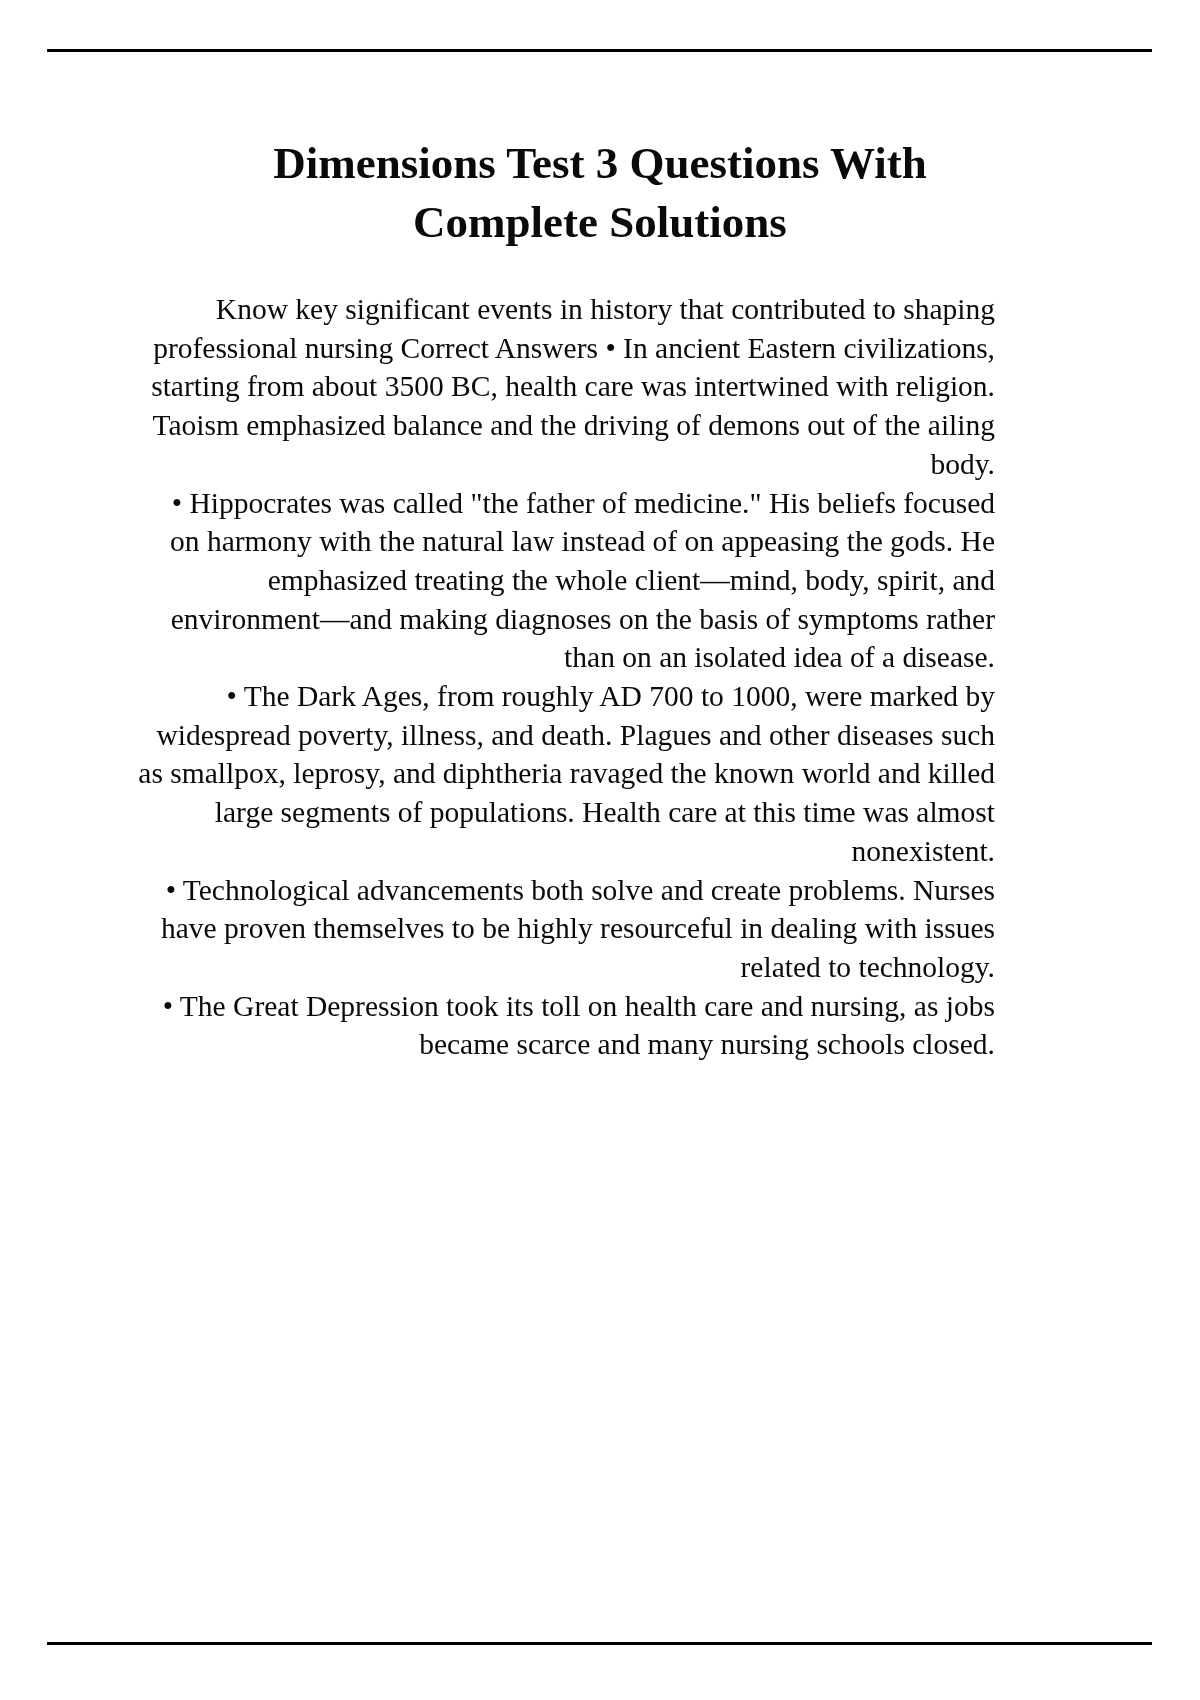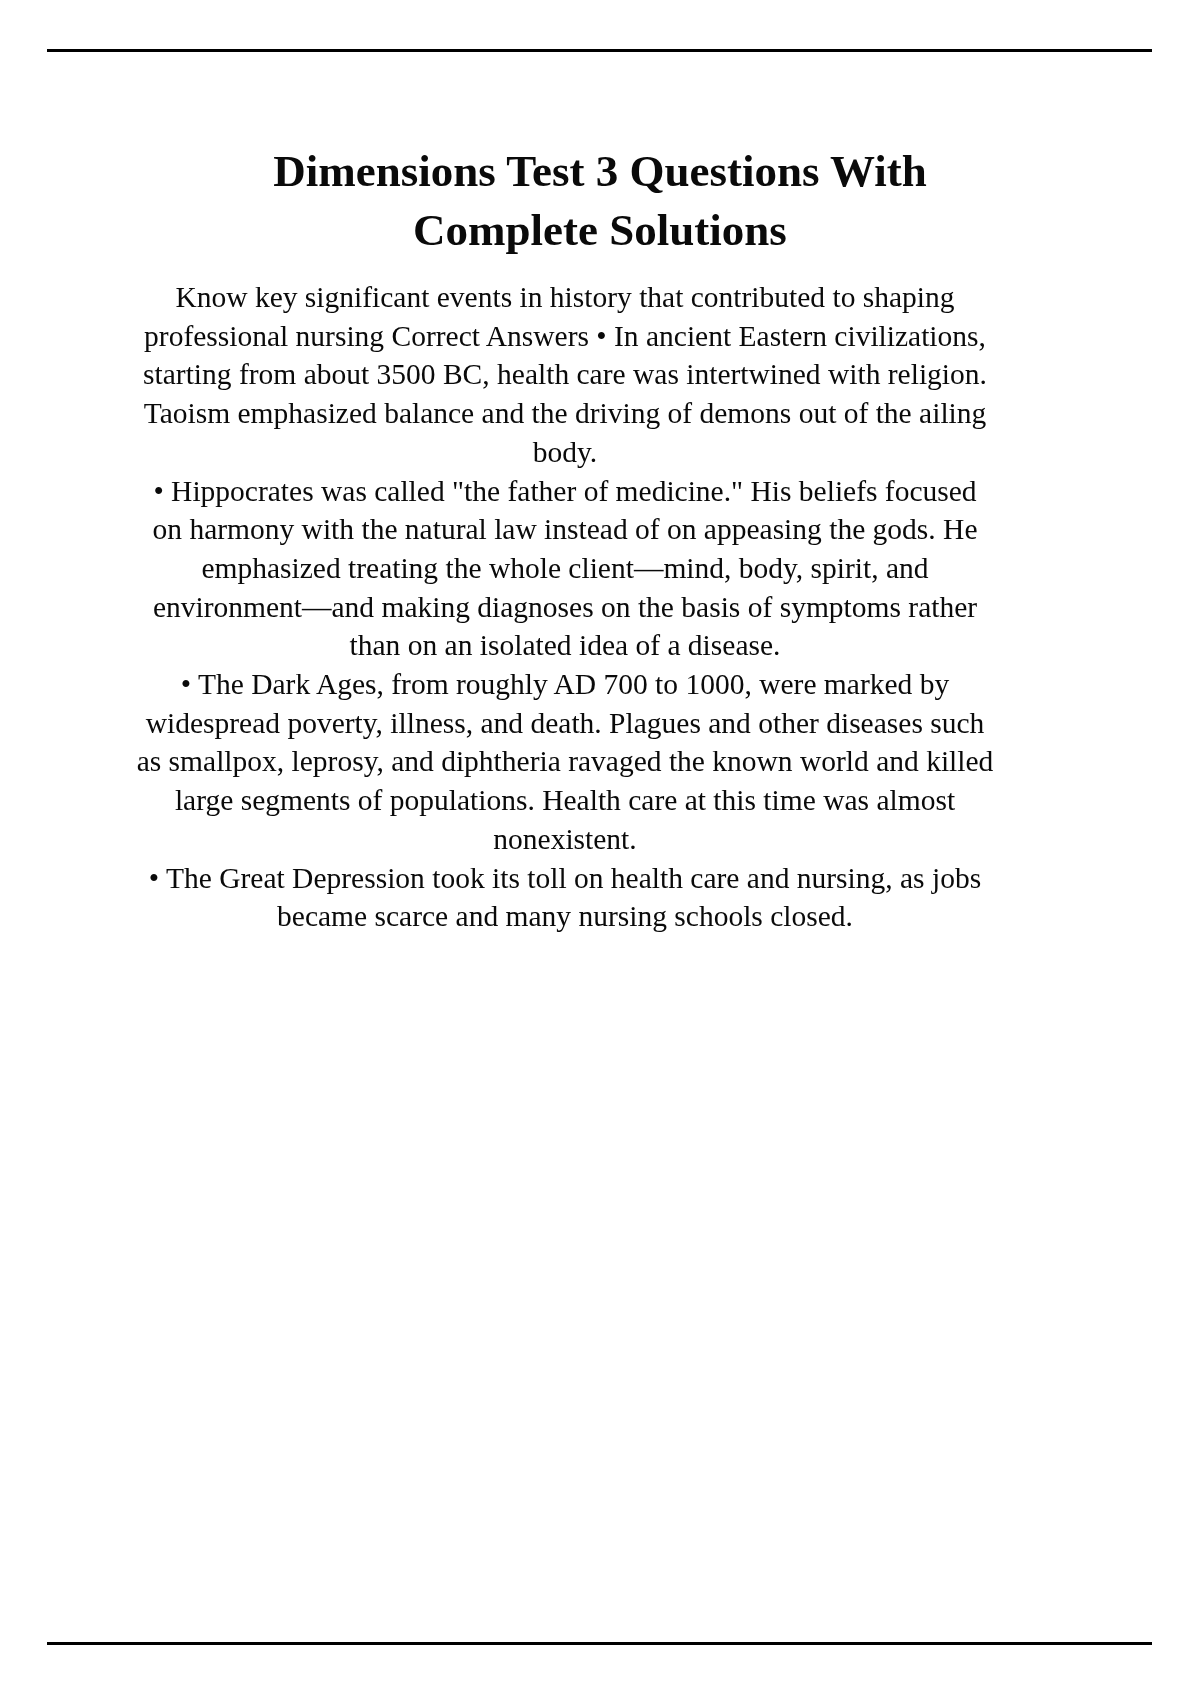--- a/index.html
+++ b/index.html
@@ -23,38 +23,38 @@
     height: 3px;
     background: #000000;
   }
   .rule-top { top: 49px; }
   .rule-bottom { bottom: 55px; }
   .doc-title {
     position: absolute;
     top: 134px;
     left: 0;
     right: 0;
-    margin: 8px;
+    margin: 0;
     text-align: center;
     font-weight: bold;
     font-size: 45px;
     line-height: 1.32;
   }
   .doc-title .title-inner {
     display: inline-block;
     max-width: 800px;
   }
   .doc-body {
     position: absolute;
-    top: 278px;
+    top: 290px;
     left: 135px;
     width: 860px;
     font-size: 29.5px;
     line-height: 38.7px;
-    text-align: center;
+    text-align: right;
   }
   .doc-body p {
     margin: 0;
     padding: 0;
   }
 </style>
 </head>
 <body>
 
 <div class="page">
@@ -62,18 +62,19 @@
   <div class="rule rule-top"></div>
 
   <h1 class="doc-title">
     <span class="title-inner">Dimensions Test 3 Questions With Complete Solutions</span>
   </h1>
 
   <div class="doc-body">
     <p>Know key significant events in history that contributed to shaping professional nursing  Correct Answers  • In ancient Eastern civilizations, starting from about 3500 BC, health care was intertwined with religion. Taoism emphasized balance and the driving of demons out of the ailing body.</p>
     <p>• Hippocrates was called "the father of medicine." His beliefs focused on harmony with the natural law instead of on appeasing the gods. He emphasized treating the whole client—mind, body, spirit, and environment—and making diagnoses on the basis of symptoms rather than on an isolated idea of a disease.</p>
     <p>• The Dark Ages, from roughly AD 700 to 1000, were marked by widespread poverty, illness, and death. Plagues and other diseases such as smallpox, leprosy, and diphtheria ravaged the known world and killed large segments of populations. Health care at this time was almost nonexistent.</p>
+    <p>• Technological advancements both solve and create problems. Nurses have proven themselves to be highly resourceful in dealing with issues related to technology.</p>
     <p>• The Great Depression took its toll on health care and nursing, as jobs became scarce and many nursing schools closed.</p>
   </div>
 
   <div class="rule rule-bottom"></div>
 
 </div>
 
 </body></html>

